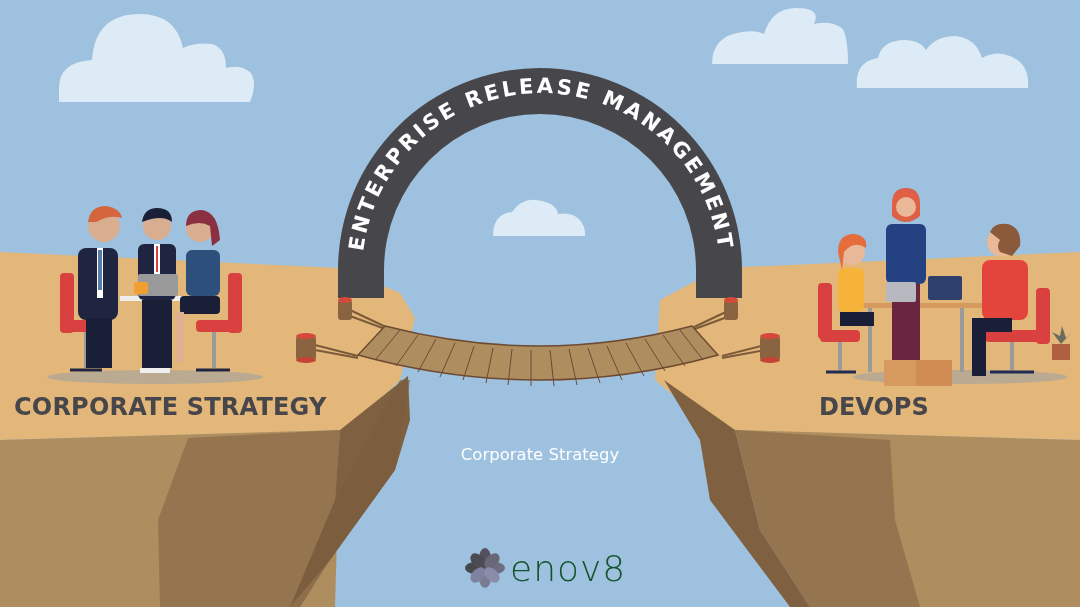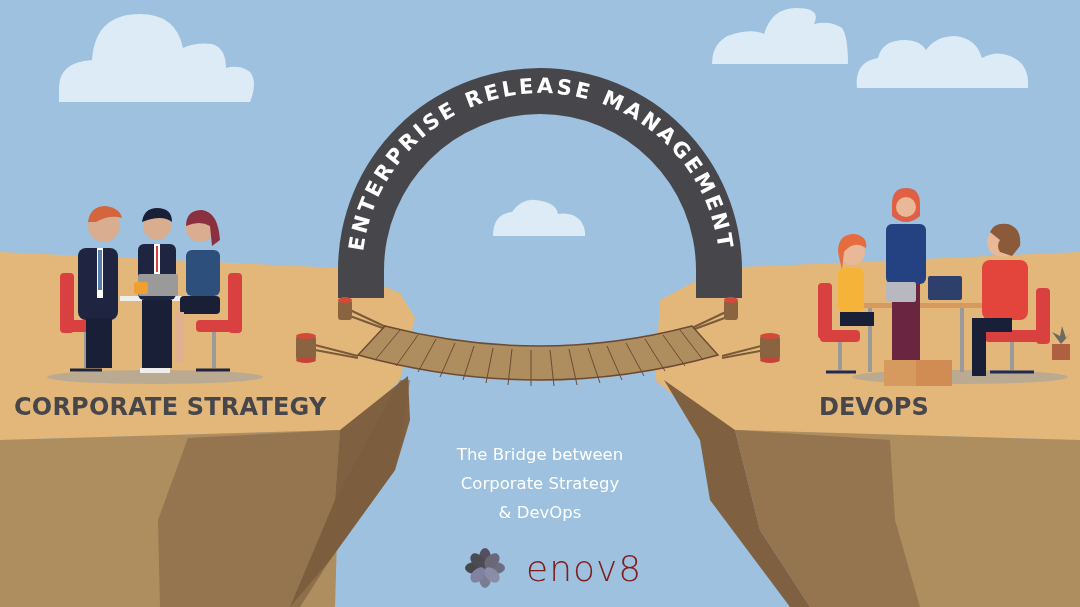--- a/index.html
+++ b/index.html
@@ -2,21 +2,21 @@
 <html><head>
 <meta charset="utf-8">
 <style>
   html, body { margin:0; padding:0; }
   body { width:1080px; height:607px; overflow:hidden; background:#9dc1de; position:relative; font-family:"DejaVu Sans", sans-serif; }
   #scene { position:absolute; left:0; top:0; width:1080px; height:607px; }
   .label-left { position:absolute; left:14px; top:393px; font-family:"DejaVu Sans", sans-serif; font-weight:bold; font-size:24px; color:#47464a; letter-spacing:0.2px; }
   .label-right { position:absolute; left:819px; top:393px; font-family:"DejaVu Sans", sans-serif; font-weight:bold; font-size:24px; color:#47464a; }
   .tagline { position:absolute; left:420px; top:440px; width:240px; text-align:center; font-family:"DejaVu Sans", sans-serif; font-size:16.5px; line-height:29px; color:#ffffff; }
   .logo { position:absolute; left:465px; top:548px; display:flex; align-items:center; }
-  .logo-text { font-family:"DejaVu Sans", sans-serif; font-weight:200; font-size:36px; color:#7f1d1d; margin-left:18px; letter-spacing:1px; line-height:40px; }
+  .logo-text { font-family:"DejaVu Sans", sans-serif; font-weight:200; font-size:36px; color:#14532d; margin-left:2px; letter-spacing:1px; line-height:40px; }
 </style>
 </head>
 <body>
 
 <svg id="scene" width="1080" height="607" viewBox="0 0 1080 607" xmlns="http://www.w3.org/2000/svg">
 
   <rect x="0" y="0" width="1080" height="607" fill="#9dc1de"></rect>
 
   <g fill="#dcebf5">
     <path d="M59,102 L59,88 Q59,62 92,60 Q95,14 140,14 Q176,14 183,48 Q195,42 212,44 Q226,48 226,68 Q240,64 250,72 Q258,82 250,102 Z"></path>
@@ -195,20 +195,18 @@
     <ellipse cx="7" cy="-7" rx="6" ry="9" transform="rotate(45 7 -7)" fill="#6a6878"></ellipse>
     <ellipse cx="-7" cy="7" rx="6" ry="9" transform="rotate(45 -7 7)" fill="#7f82a0"></ellipse>
     <ellipse cx="7" cy="7" rx="6" ry="9" transform="rotate(-45 7 7)" fill="#8a8ca8"></ellipse>
   </g>
 </svg>
 
 <div class="label-left">CORPORATE STRATEGY</div>
 <div class="label-right">DEVOPS</div>
 
 <div class="tagline">
-  <div>The Bridge between</div>
   <div>Corporate Strategy</div>
-  <div>&amp; DevOps</div>
 </div>
 
 <div class="logo" style="left:508px; top:549px;">
   <span class="logo-text">enov8</span>
 </div>
 
 </body></html>

